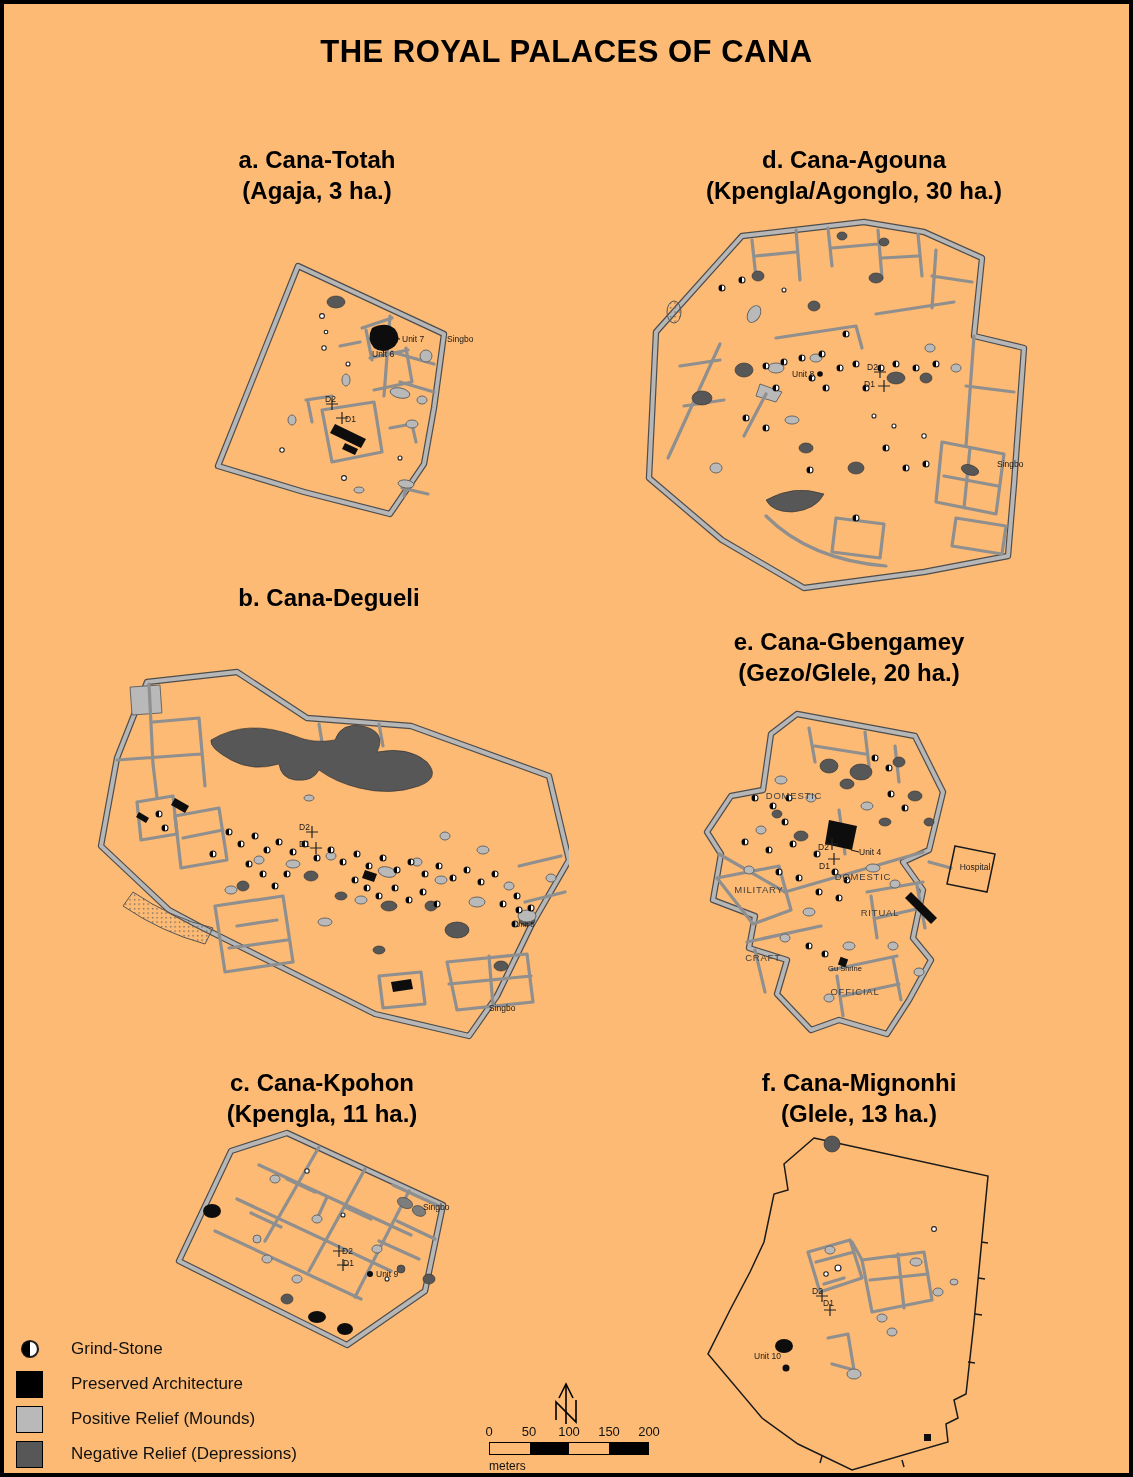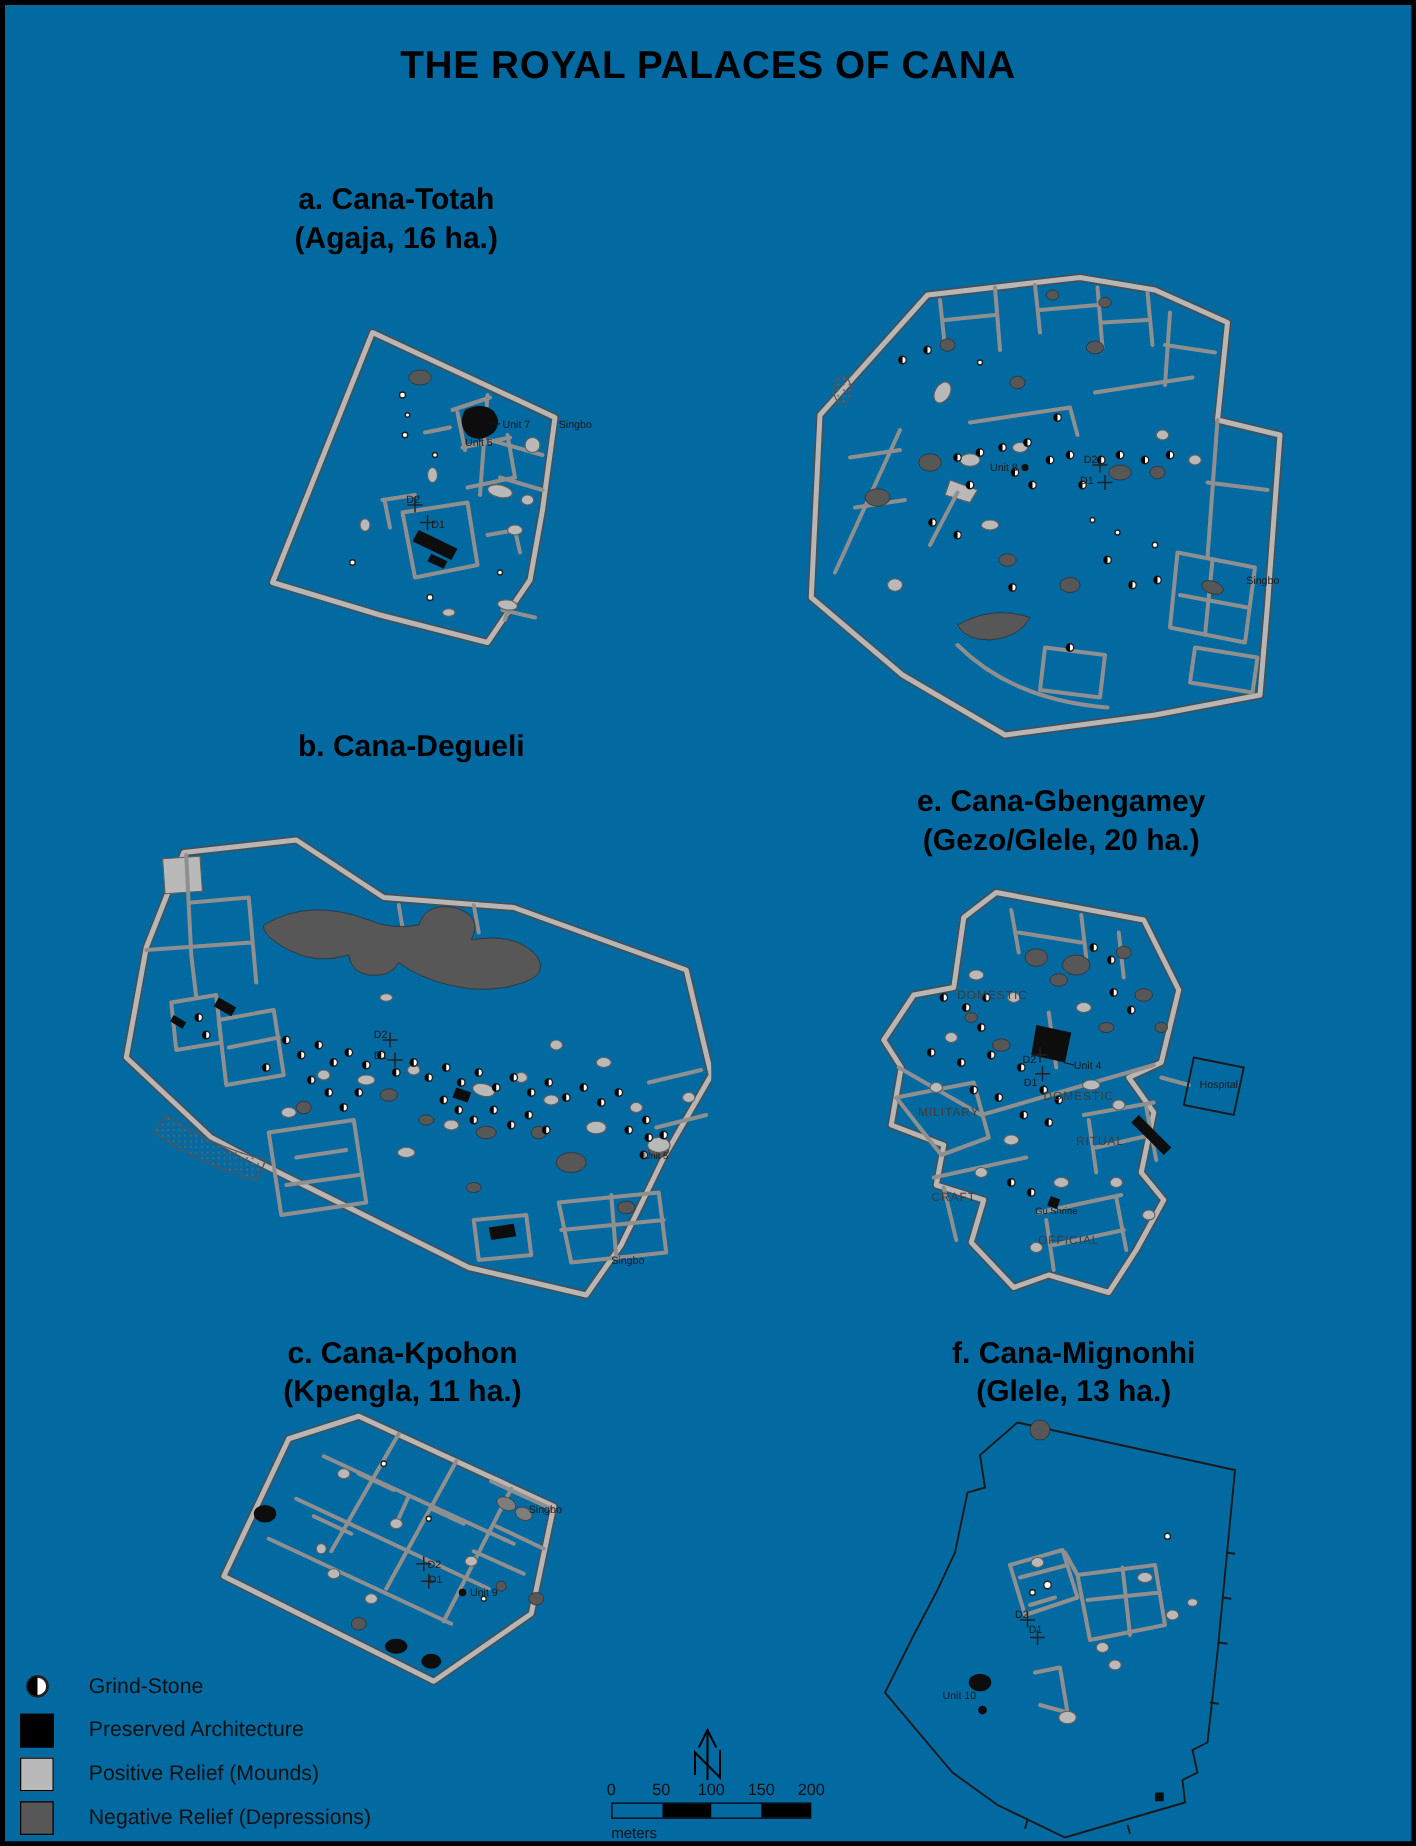--- a/index.html
+++ b/index.html
@@ -1,18 +1,18 @@
 <!DOCTYPE html>
 <html><head>
 <meta charset="utf-8">
 <style>
   *{margin:0;padding:0;box-sizing:border-box}
   html,body{background:#fff}
   body{font-family:"Liberation Sans",sans-serif}
-  .page{position:relative;width:1133px;height:1477px;background:#0369a1;border:4px solid #000;overflow:hidden}
+  .page{position:relative;width:1133px;height:1477px;background:#fdba74;border:4px solid #000;overflow:hidden}
   .title{position:absolute;top:30px;left:0;width:100%;text-align:center;font-size:31px;font-weight:bold;letter-spacing:.5px;color:#000}
   .caption{position:absolute;text-align:center;font-weight:bold;font-size:24px;line-height:1.3;color:#000}
   .map{position:absolute}
   svg text.mlabel{font-family:"Liberation Sans",sans-serif;font-size:8.5px;fill:#1a1a1a}
   svg text.zone{font-size:9.5px;fill:#3d3d3d;letter-spacing:.8px}
   svg text.tiny{font-size:7.5px}
   .wo{fill:none;stroke:#4d4d4d;stroke-width:6.4;stroke-linejoin:round;stroke-linecap:round}
   .wi{fill:none;stroke:#b6b6b6;stroke-width:4;stroke-linejoin:round;stroke-linecap:round}
   .w{fill:none;stroke:#8f8f8f;stroke-width:3.2;stroke-linejoin:round;stroke-linecap:round}
   .thin{fill:none;stroke:#1a1a1a;stroke-width:1.5;stroke-linejoin:miter}
@@ -62,21 +62,25 @@
       <path id="pc" d="M120,14 L276,86 L258,172 L180,226 L12,142 L64,32 Z"></path>
       <path id="pd" d="M118,20 L240,6 L300,16 L358,42 L350,120 L400,132 L390,268 L384,340 L300,356 L180,372 L98,324 L25,262 L32,116 Z"></path>
       <path id="pe" d="M108,12 L226,34 L254,90 L240,148 L214,160 L234,188 L224,236 L242,258 L220,298 L198,332 L150,318 L122,328 L88,292 L98,258 L60,246 L66,214 L24,198 L32,152 L18,130 L42,94 L74,88 L82,32 Z"></path>
     </defs>
   </svg>
 
   <div class="title">THE ROYAL PALACES OF CANA</div>
 
   <div class="caption" style="left:163px;top:140px;width:300px">
     <div>a. Cana-Totah</div>
-    <div>(Agaja, 16 ha.)</div>
+    <div>(Agaja, 3 ha.)</div>
+  </div>
+  <div class="caption" style="left:690px;top:140px;width:320px">
+    <div>d. Cana-Agouna</div>
+    <div>(Kpengla/Agonglo, 30 ha.)</div>
   </div>
   <div class="caption" style="left:175px;top:578px;width:300px">
     <div>b. Cana-Degueli</div>
   </div>
   <div class="caption" style="left:695px;top:622px;width:300px">
     <div>e. Cana-Gbengamey</div>
     <div>(Gezo/Glele, 20 ha.)</div>
   </div>
   <div class="caption" style="left:168px;top:1063px;width:300px">
     <div>c. Cana-Kpohon</div>

